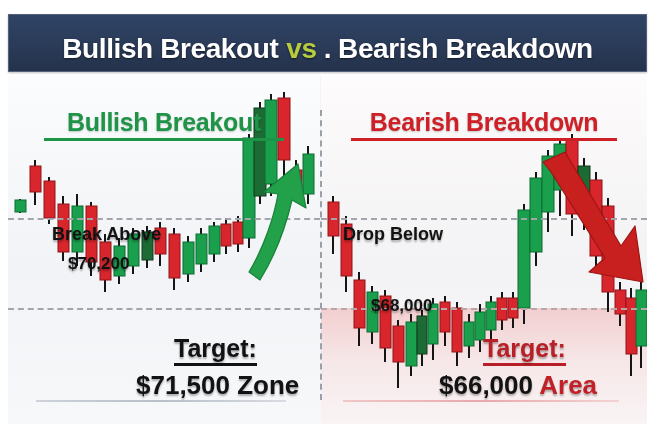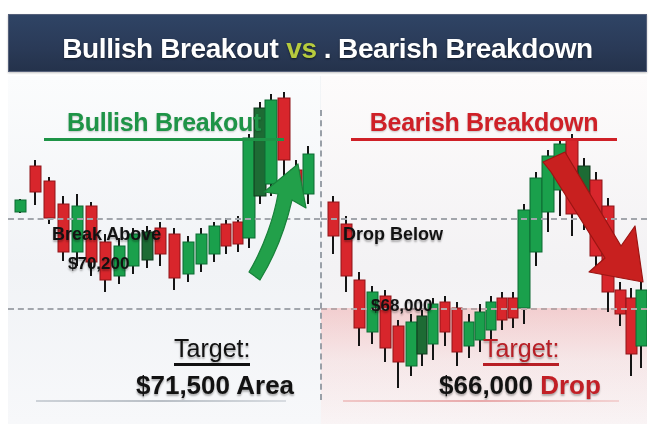--- a/index.html
+++ b/index.html
@@ -142,21 +142,21 @@
     white-space: nowrap;
     font-weight: bold;
     text-shadow: 0 2px 2px rgba(0,0,0,0.30);
   }
   .ann-line1 { font-size: 18px; color: #121212; }
   .ann-line2 { font-size: 17px; color: #121212; }
 
   .ann-target-label {
     position: absolute;
     font-size: 25px;
-    font-weight: normal;
+    font-weight: bold;
     white-space: nowrap;
     text-shadow: 0 2px 2px rgba(0,0,0,0.30);
   }
   .ann-target-value {
     position: absolute;
     font-size: 26px;
     font-weight: bold;
     white-space: nowrap;
     text-shadow: 0 2px 2px rgba(0,0,0,0.30);
   }
@@ -278,21 +278,21 @@
       <div class="hline" style="left:0px; top:232px; width:312px;"></div>
 
       <div class="ann ann-line1" style="left:44px; top:148px;">Break Above</div>
       <div class="ann ann-line2" style="left:60px; top:178px;">$70,200</div>
 
       <div class="ann-target-label" style="left:166px; top:258px;">
         <span class="u-black">Target:</span>
       </div>
       <div class="ann-target-value" style="left:128px; top:294px;">
         <span class="c-black">$71,500</span>
-        <span class="c-black">Area</span>
+        <span class="c-black">Zone</span>
       </div>
 
       <div class="chart" style="pointer-events:none;">
         <svg width="312" height="348" viewBox="0 0 312 348" xmlns="http://www.w3.org/2000/svg">
           <g>
             <path d="M243,190 C258,165 268,135 272,112 L258,110 L292,82 L300,126 L286,118 C280,144 270,172 254,198 Z" fill="#22a04a" stroke="#18813a" stroke-width="1.2" stroke-linejoin="round" transform="translate(-2,6)"></path>
           </g>
         </svg>
       </div>
 
@@ -400,21 +400,21 @@
       <div class="hline hline-soft" style="left:0px; top:232px; width:326px;"></div>
 
       <div class="ann ann-line1" style="left:22px; top:148px;">Drop Below</div>
       <div class="ann ann-line2" style="left:50px; top:178px;margin-top:42px;">$68,000</div>
 
       <div class="ann-target-label" style="left:162px; top:258px;">
         <span class="u-red">Target:</span>
       </div>
       <div class="ann-target-value" style="left:118px; top:294px;">
         <span class="c-black">$66,000</span>
-        <span class="c-red">Drop</span>
+        <span class="c-red">Area</span>
       </div>
 
       <div class="chart" style="pointer-events:none;">
         <svg width="326" height="348" viewBox="0 0 326 348" xmlns="http://www.w3.org/2000/svg">
           <g>
             <path d="M222,86 L244,76 L300,170 L314,150 L322,206 L268,196 L284,182 L230,96 Z" fill="#c8201f" stroke="#9c1513" stroke-width="1.2" stroke-linejoin="round"></path>
           </g>
         </svg>
       </div>
 

